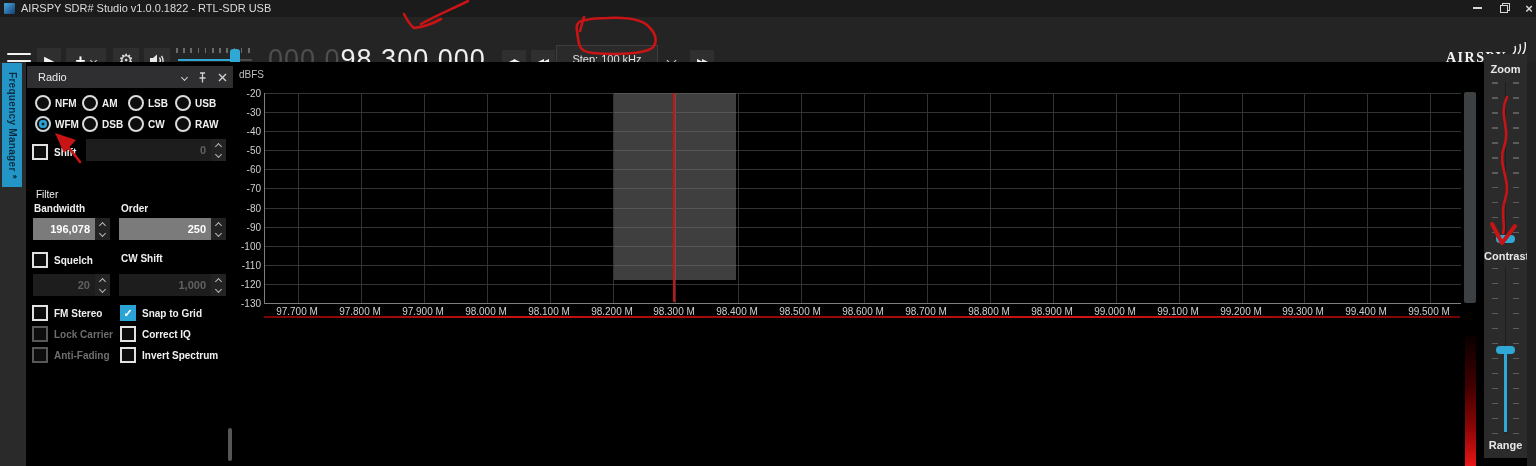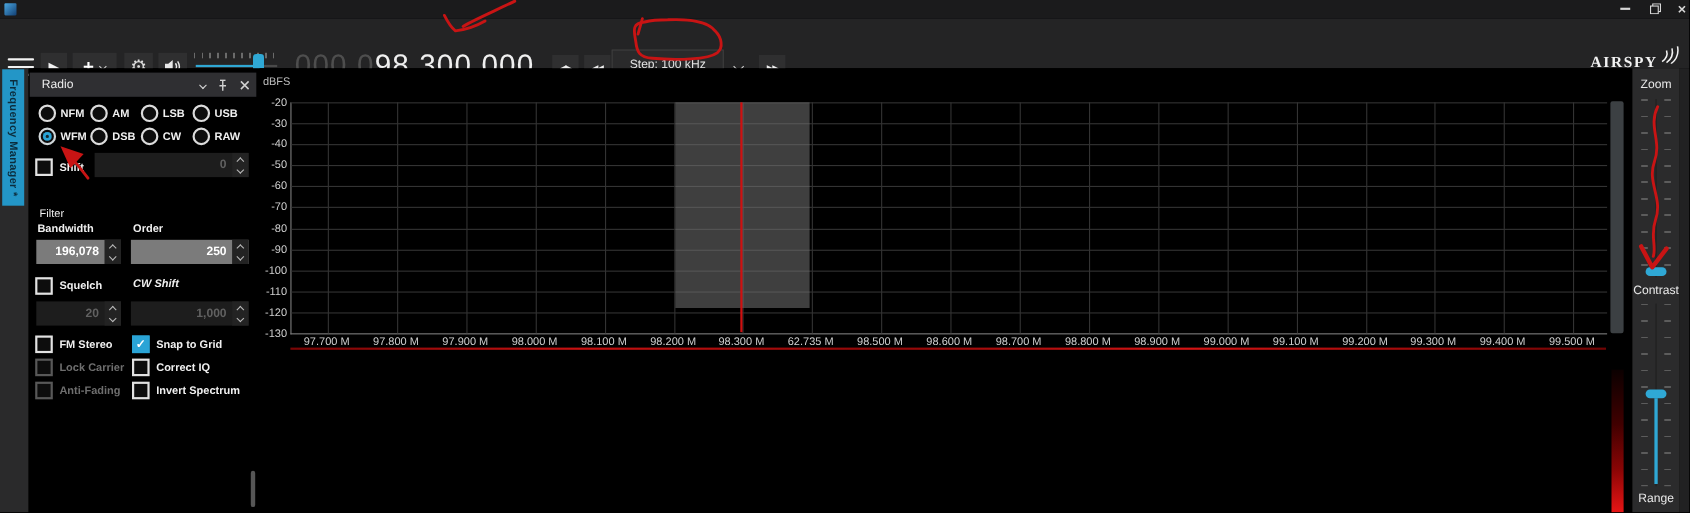--- a/index.html
+++ b/index.html
@@ -94,40 +94,41 @@
               font-size:11px;color:#ffb9b9;letter-spacing:1px;}
   .selection{position:absolute;left:349px;top:0;width:122px;height:187px;background:rgba(115,115,115,0.55);}
   .tuneline{position:absolute;left:408px;top:0;width:2px;height:209px;background:#cf1010;}
   .wf-line{position:absolute;left:28px;top:254px;width:1196px;height:2px;
      background:linear-gradient(90deg,#7a0505,#c81111 22%,#8f0707 45%,#d51414 68%,#9a0808 88%,#6f0404);}
   .spec-scroll{position:absolute;left:1228px;top:30px;width:12px;height:211px;background:#3c4043;border-radius:2px;}
   .wf-grad{position:absolute;left:1229px;top:274px;width:11px;height:130px;
      background:linear-gradient(to bottom,#0b0000,#400000 38%,#8a0505 70%,#e81515 100%);}
 
   
-  .rightpanel{position:absolute;left:1484px;top:62px;width:43px;height:404px;background:#2b2b2c;}
+  .rightpanel{position:absolute;left:1484px;top:54px;width:43px;height:404px;background:#2b2b2c;font-weight:bold;}
   .rightedge{position:absolute;left:1527px;top:62px;width:9px;height:404px;background:#212122;}
   .rp-label{position:absolute;left:0;width:43px;text-align:center;font-size:11px;color:#e8e8e8;}
   .vslider{position:absolute;left:0;width:43px;}
   .vslider .tickcol{position:absolute;top:0;height:100%;width:6px;
      background:repeating-linear-gradient(to bottom,#5c5c5c 0 1.5px,transparent 1.5px 15px);}
   .vslider .track{position:absolute;left:21px;top:0;width:1px;height:100%;background:#1e1e1e;}
   .vslider .vthumb{position:absolute;left:12px;width:19px;height:8px;background:#2fa8d5;border-radius:4px;}
   .vslider .vfill{position:absolute;left:20px;width:3px;background:#2fa8d5;}
 
   
   .anno{position:absolute;left:0;top:0;width:1536px;height:466px;pointer-events:none;z-index:60;}
 </style>
 </head>
 <body>
 
 <div class="app">
 
   <div class="titlebar">
     <div class="app-icon"></div>
+    <div class="title-text">AIRSPY SDR# Studio v1.0.0.1822 - RTL-SDR USB</div>
     <div class="win-btn" style="left:1466px;">
         <div class="min-glyph"></div>
       </div>
     <div class="win-btn" style="left:1494px;">
       <svg width="10" height="10" viewBox="0 0 10 10">
         <rect x="2.5" y="0.5" width="7" height="7" fill="none" stroke="#d8d8d8"></rect>
         <rect x="0.5" y="2.5" width="7" height="7" fill="#1b1b1c" stroke="#d8d8d8"></rect>
       </svg>
     </div>
     <div class="win-btn" style="left:1518px;">
@@ -293,21 +294,21 @@
       <span class="spin">
           <span class="chev small up"></span>
           <span class="chev small"></span>
         </span>
     </div>
 
     <div class="cb-item" style="left:6px;top:190px;">
       <span class="cb"></span>
       <span class="ctl-label">Squelch</span>
     </div>
-    <span class="ctl-label" style="position:absolute;left:95px;top:191px;font-style:italic;">CW Shift</span>
+    <span class="ctl-label" style="position:absolute;left:95px;top:191px;">CW Shift</span>
     <div class="num-input" style="left:7px;top:212px;width:77px;">
       <span class="val">20</span>
       <span class="spin">
           <span class="chev small up"></span>
           <span class="chev small"></span>
         </span>
     </div>
     <div class="num-input" style="left:93px;top:212px;width:107px;">
       <span class="val">1,000</span>
       <span class="spin">
@@ -397,21 +398,21 @@
         <div class="tuneline"></div>
       </div>
     <div id="xlabels">
         <div class="xlab" style="left: 30px;">97.700 M</div>
         <div class="xlab" style="left: 93px;">97.800 M</div>
         <div class="xlab" style="left: 156px;">97.900 M</div>
         <div class="xlab" style="left: 219px;">98.000 M</div>
         <div class="xlab" style="left: 282px;">98.100 M</div>
         <div class="xlab" style="left: 345px;">98.200 M</div>
         <div class="xlab" style="left: 407px;">98.300 M</div>
-        <div class="xlab" style="left: 470px;">62.735 M</div>
+        <div class="xlab" style="left: 470px;">98.400 M</div>
         <div class="xlab" style="left: 533px;">98.500 M</div>
         <div class="xlab" style="left: 596px;">98.600 M</div>
         <div class="xlab" style="left: 659px;">98.700 M</div>
         <div class="xlab" style="left: 722px;">98.800 M</div>
         <div class="xlab" style="left: 785px;">98.900 M</div>
         <div class="xlab" style="left: 848px;">99.000 M</div>
         <div class="xlab" style="left: 911px;">99.100 M</div>
         <div class="xlab" style="left: 974px;">99.200 M</div>
         <div class="xlab" style="left: 1036px;">99.300 M</div>
         <div class="xlab" style="left: 1099px;">99.400 M</div>

